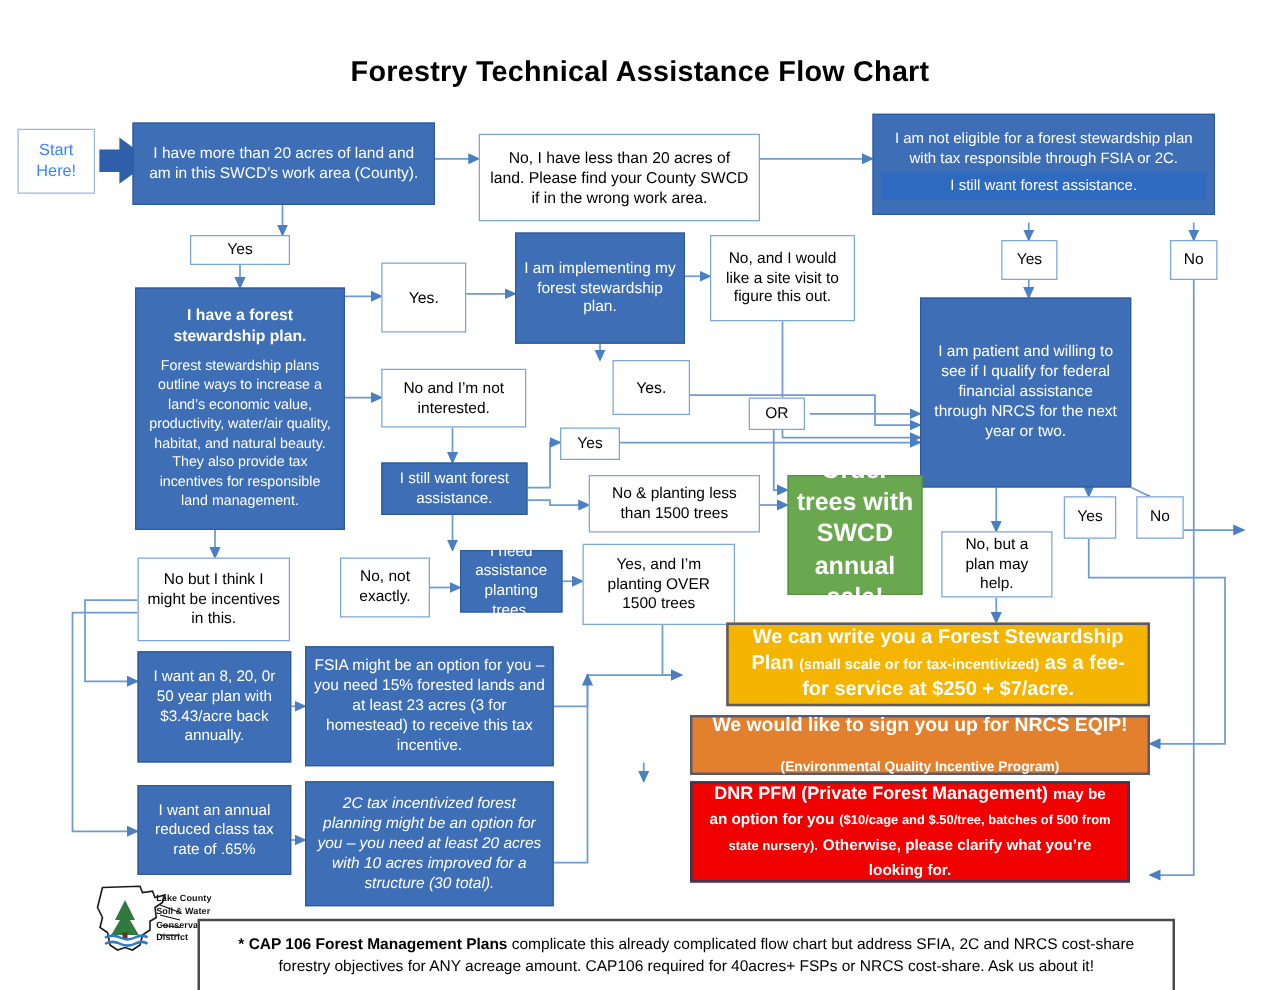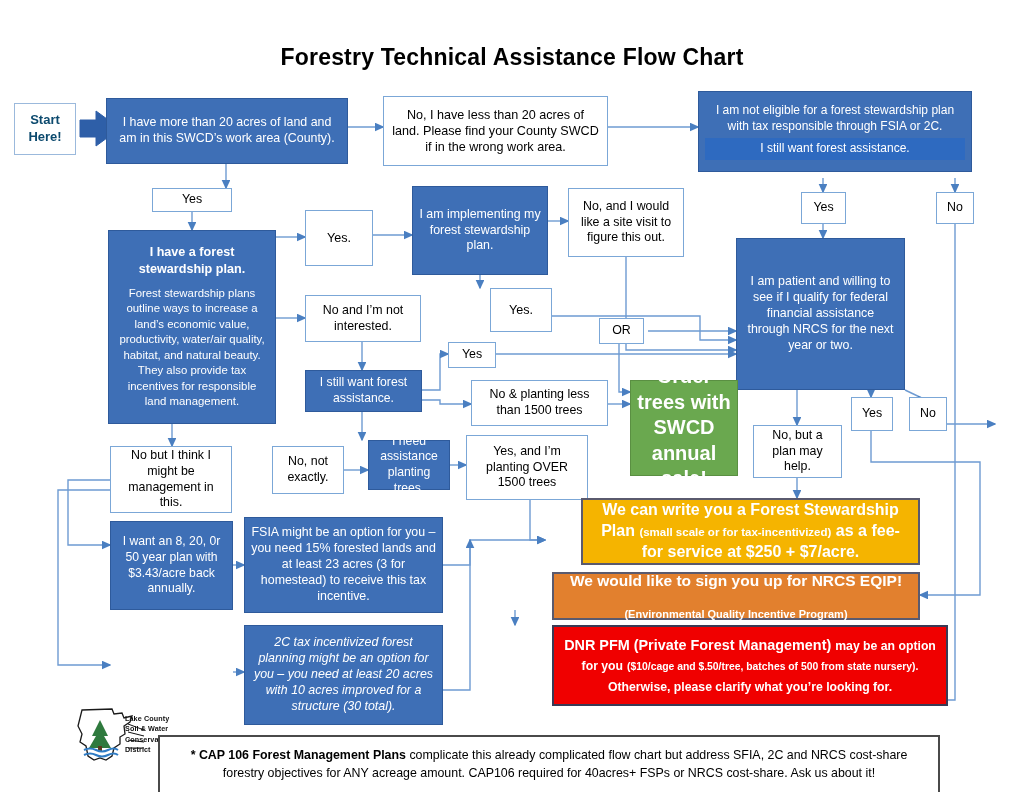--- a/index.html
+++ b/index.html
@@ -9,21 +9,21 @@
   svg.wires{position:absolute;left:0;top:0;width:1024px;height:792px;pointer-events:none;}
   .node{position:absolute;box-sizing:border-box;display:flex;align-items:center;
         justify-content:center;text-align:center;line-height:1.28;}
   .white{background:#ffffff;border:1px solid #7BA7D7;color:#000;}
   .blue{background:#3E6FB6;border:1px solid #2E5A9B;color:#ffffff;}
   .bluedeep{background:#2E6AC0;}
   .green{background:#6AA84F;border:1px solid #5A8F42;color:#ffffff;font-weight:bold;}
   .gold{background:#F5B400;border:2px solid #5A5A6E;color:#ffffff;font-weight:bold;}
   .orange{background:#E2802E;border:2px solid #5A5A6E;color:#ffffff;font-weight:bold;}
   .red{background:#F00000;border:2px solid #3A3A55;color:#ffffff;font-weight:bold;}
-  .startbox{background:#ffffff;border:1px solid #9BB9DC;color:#0c4a6e;font-weight:bold;}
+  .startbox{background:#ffffff;border:1px solid #9BB9DC;color:#3b82f6;font-weight:normal;}
   .title{position:absolute;left:0;top:44px;width:1024px;text-align:center;
          font-size:23px;font-weight:bold;letter-spacing:.2px;}
   .footnote{position:absolute;background:#fff;border:2px solid #4A4A4A;
             display:flex;align-items:center;justify-content:center;text-align:center;
             font-size:12.4px;line-height:1.45;padding:4px 10px;box-sizing:border-box;}
   .footnote b{font-weight:bold;}
   .logo{position:absolute;left:66px;top:704px;width:128px;height:68px;}
   .logotext{position:absolute;left:125px;top:714px;font-size:7.2px;font-weight:bold;
             line-height:1.45;color:#111;letter-spacing:.1px;}
   .sub{font-size:.72em;font-weight:bold;}
@@ -132,21 +132,21 @@
 
   <div class="node startbox" style="left:14px;top:103px;width:62px;height:52px;font-size:13px;">
     <span style="white-space:pre-line;">Start
 Here!</span>
   </div>
 
   <div class="node blue" style="left:106px;top:98px;width:242px;height:66px;font-size:12.4px;padding:0 8px;">
     <span>I have more than 20 acres of land and am in this SWCD’s work area (County).</span>
   </div>
 
-  <div class="node white" style="left:383px;top:96px;width:225px;height:70px;font-size:12.6px;padding:0 8px;">
+  <div class="node white" style="left:383px;top:107px;width:225px;height:70px;font-size:12.6px;padding:0 8px;">
     <span>No, I have less than 20 acres of land. Please find your County SWCD if in the wrong work area.</span>
   </div>
 
   <div class="node blue" style="left:698px;top:91px;width:274px;height:81px;flex-direction:column;gap:4px;padding:6px 6px;">
     <span class="node" style="position:relative;width:100%;font-size:12px;padding:0 4px;">I am not eligible for a forest stewardship plan with tax responsible through FSIA or 2C.</span>
     <span class="node bluedeep" style="position:relative;width:100%;height:22px;font-size:12px;border:none;">I still want forest assistance.</span>
   </div>
 
   <div class="node white" style="left:152px;top:188px;width:80px;height:24px;font-size:12.4px;">
     <span>Yes</span>
@@ -215,40 +215,43 @@
 
   <div class="node white" style="left:851px;top:397px;width:42px;height:34px;font-size:12.4px;">
     <span>Yes</span>
   </div>
 
   <div class="node white" style="left:909px;top:397px;width:38px;height:34px;font-size:12.4px;">
     <span>No</span>
   </div>
 
   <div class="node white" style="left:110px;top:446px;width:122px;height:67px;font-size:12.4px;padding:0 5px;">
-    <span>No but I think I might be management in this.</span>
+    <span>No but I think I might be incentives in this.</span>
   </div>
 
   <div class="node white" style="left:272px;top:446px;width:72px;height:48px;font-size:12.4px;padding:0 4px;">
     <span>No, not exactly.</span>
   </div>
 
   <div class="node blue" style="left:368px;top:440px;width:82px;height:50px;font-size:12.2px;padding:0 4px;">
     <span>I need assistance planting trees.</span>
   </div>
 
   <div class="node white" style="left:466px;top:435px;width:122px;height:65px;font-size:12.4px;padding:0 5px;">
     <span>Yes, and I’m planting OVER 1500 trees</span>
   </div>
 
 
   <div class="node blue" style="left:110px;top:521px;width:123px;height:89px;font-size:12.2px;padding:0 5px;">
     <span>I want an 8, 20, 0r 50 year plan with $3.43/acre back annually.</span>
   </div>
 
+  <div class="node blue" style="left:110px;top:628px;width:123px;height:72px;font-size:12.2px;padding:0 5px;">
+    <span>I want an annual reduced class tax rate of .65%</span>
+  </div>
 
   <div class="node blue" style="left:244px;top:517px;width:199px;height:96px;font-size:12.4px;padding:0 6px;">
     <span>FSIA might be an option for you – you need 15% forested lands and at least 23 acres (3 for homestead) to receive this tax incentive.</span>
   </div>
 
   <div class="node blue" style="left:244px;top:625px;width:199px;height:100px;font-size:12.4px;padding:0 6px;font-style:italic;">
     <span>2C tax incentivized forest planning might be an option for you – you need at least 20 acres with 10 acres improved for a structure (30 total).</span>
   </div>
 
   <div class="node gold" style="left:581px;top:498px;width:339px;height:67px;font-size:16px;padding:0 10px;">
@@ -257,21 +260,21 @@
       <span class="sub">(small scale or for tax-incentivized)</span>
       <span>as a fee-for service at $250 + $7/acre.</span>
     </span>
   </div>
 
   <div class="node orange" style="left:552px;top:572px;width:368px;height:48px;flex-direction:column;gap:16px;padding:0 8px;">
     <span style="font-size:15.5px;">We would like to sign you up for NRCS EQIP!</span>
     <span style="font-size:11px;">(Environmental Quality Incentive Program)</span>
   </div>
 
-  <div class="node red" style="left:552px;top:625px;width:396px;height:81px;font-size:14.4px;padding:0 10px;">
+  <div class="node red" style="left:552px;top:625px;width:352px;height:81px;font-size:14.4px;padding:0 10px;">
     <span style="line-height:1.42;">
       <span>DNR PFM (Private Forest Management)</span>
       <span style="font-size:.85em;">may be an option for you</span>
       <span style="font-size:.72em;">($10/cage and $.50/tree, batches of 500 from state nursery).</span>
       <span style="font-size:.85em;">Otherwise, please clarify what you’re looking for.</span>
     </span>
   </div>
 
   <svg class="logo" viewBox="0 0 128 68">
     <path d="M16,6 L46,5 L48,10 L56,9 L58,14 L66,12 L64,18 L58,22 L59,30 L54,33 L54,40

